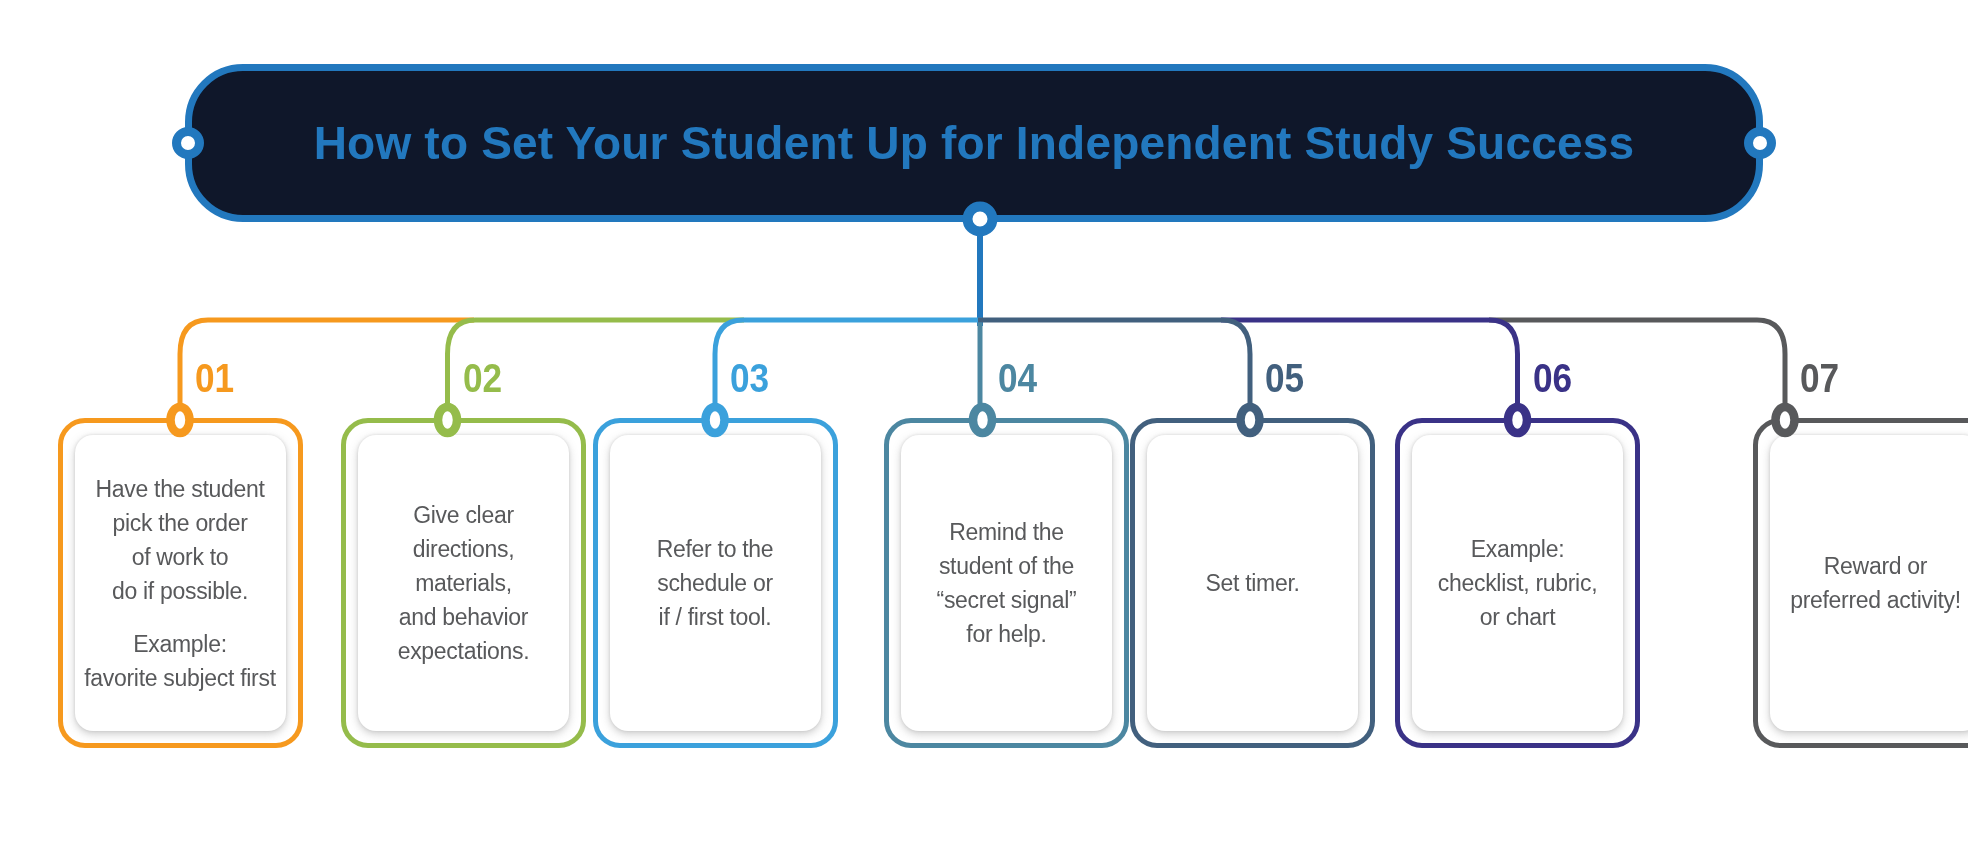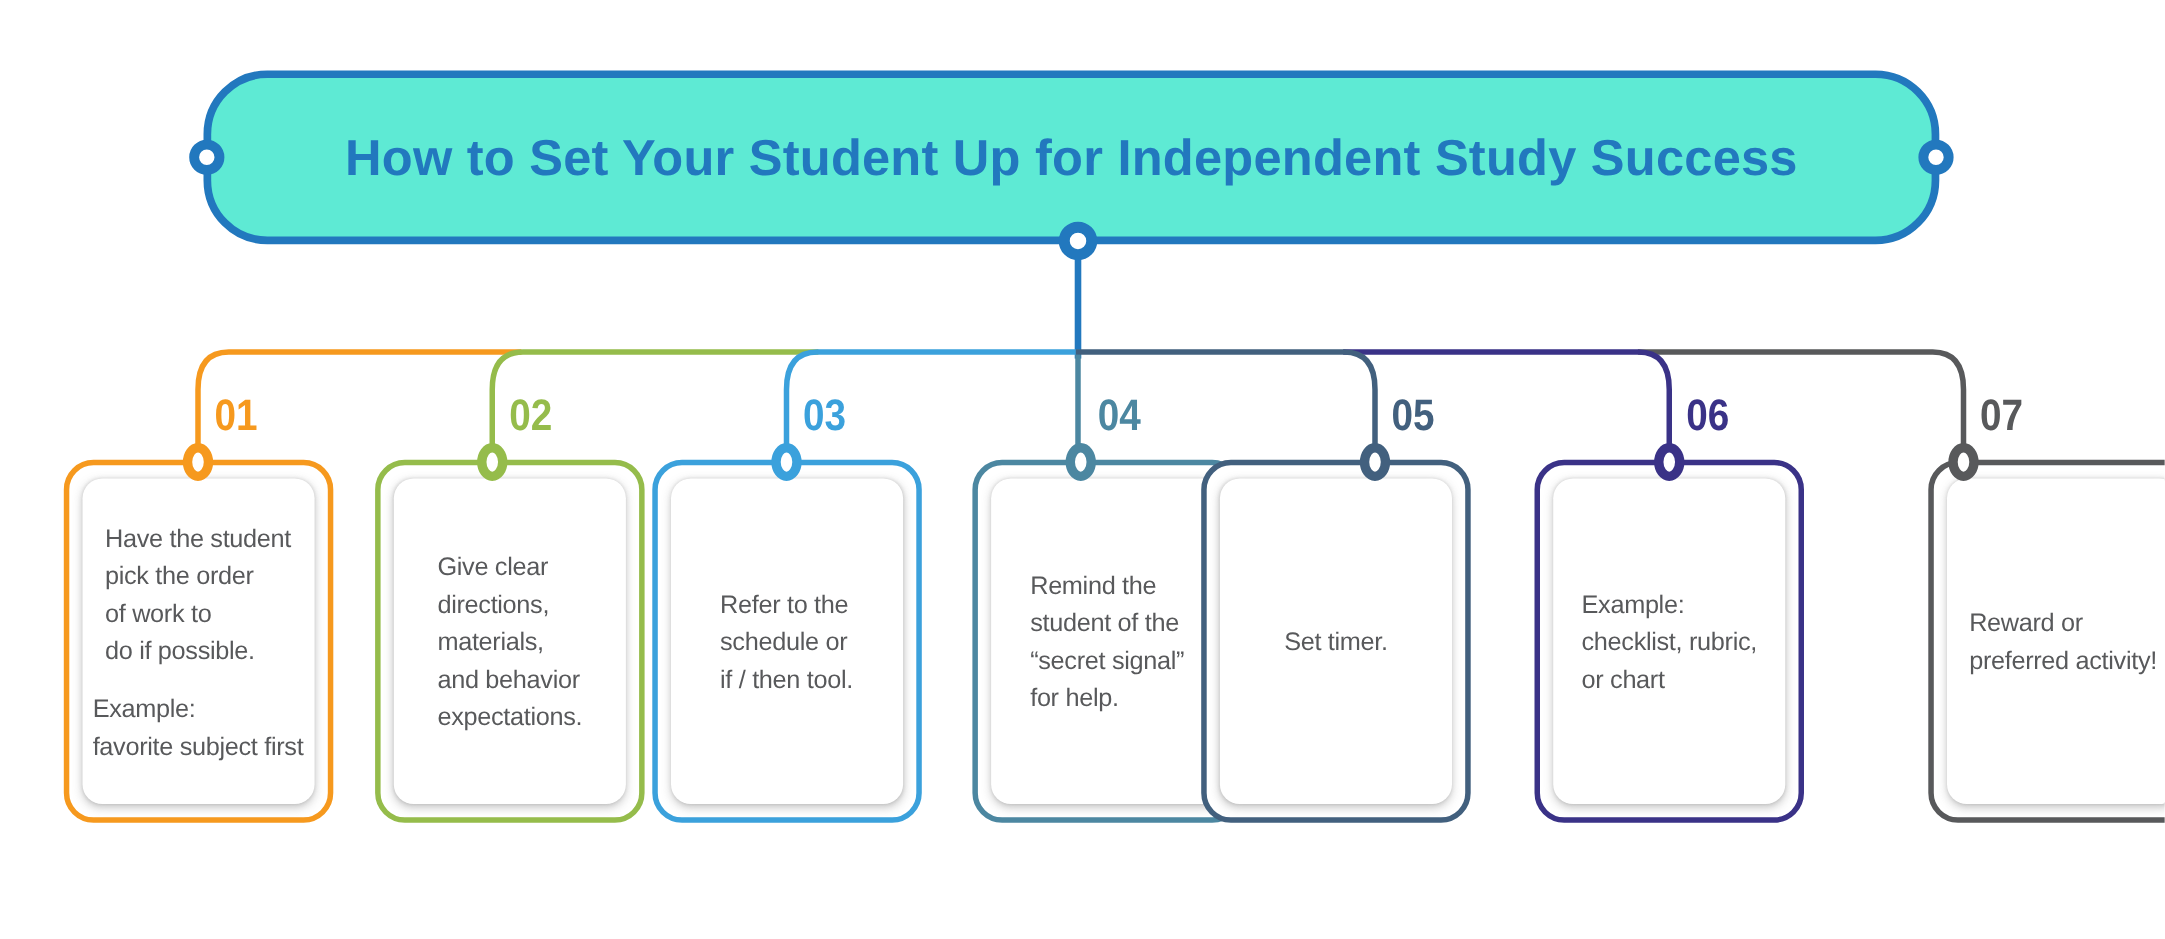--- a/index.html
+++ b/index.html
@@ -11,21 +11,21 @@
     font-family:"Liberation Sans", sans-serif;
   }
   .title-box{
     position:absolute;
     left:185px;top:64px;
     width:1578px;height:158px;
     box-sizing:border-box;
     border:7px solid #2278BE;
     border-radius:58px;
     display:flex;align-items:center;justify-content:center;
-    background:#5eead4;
+    background:#0f172a;
   }
   .title-text{
     font-size:46px;
     font-weight:bold;
     color:#2278BE;
     letter-spacing:0.2px;
     white-space:nowrap;
   }
   #connectors{
     position:absolute;left:0;top:0;
@@ -55,21 +55,21 @@
   }
   .panel{
     position:absolute;
     left:12px;right:12px;top:12px;bottom:12px;
     border-radius:18px;
     background:#ffffff;
     box-shadow:0 3px 9px rgba(120,120,120,0.38), 0 0 3px rgba(150,150,150,0.28);
     display:flex;flex-direction:column;
     align-items:center;justify-content:center;
     row-gap:19px;
-    text-align:left;
+    text-align:center;
   }
   .panel p{
     margin:0;
     font-size:23px;
     line-height:34px;
     letter-spacing:-0.3px;
     color:#58595B;
     white-space:pre;
   }
 </style>
@@ -127,40 +127,40 @@
           </div>
       </div>
     </div>
 
     <div class="step-group">
       <div class="step-number" style="color: rgb(59, 161, 220); left: 730px;">03</div>
       <div class="card" style="left: 592.5px; border-color: rgb(59, 161, 220);">
         <div class="panel">
             <p>Refer to the
 schedule or
-if / then tool.</p>
+if / first tool.</p>
           </div>
       </div>
     </div>
 
     <div class="step-group">
       <div class="step-number" style="color: rgb(76, 135, 161); left: 997.5px;">04</div>
       <div class="card" style="left: 884px; border-color: rgb(76, 135, 161);">
         <div class="panel">
             <p>Remind the
 student of the
 “secret signal”
 for help.</p>
           </div>
       </div>
     </div>
 
     <div class="step-group">
       <div class="step-number" style="color: rgb(66, 96, 126); left: 1265px;">05</div>
-      <div class="card" style="left: 1092px; border-color: rgb(66, 96, 126); padding-left: 12px;">
+      <div class="card" style="left: 1130px; border-color: rgb(66, 96, 126); padding-left: 12px;">
         <div class="panel">
             <p>Set timer.</p>
           </div>
       </div>
     </div>
 
     <div class="step-group">
       <div class="step-number" style="color: rgb(58, 50, 135); left: 1532.5px;">06</div>
       <div class="card" style="left: 1395px; border-color: rgb(58, 50, 135);">
         <div class="panel">

